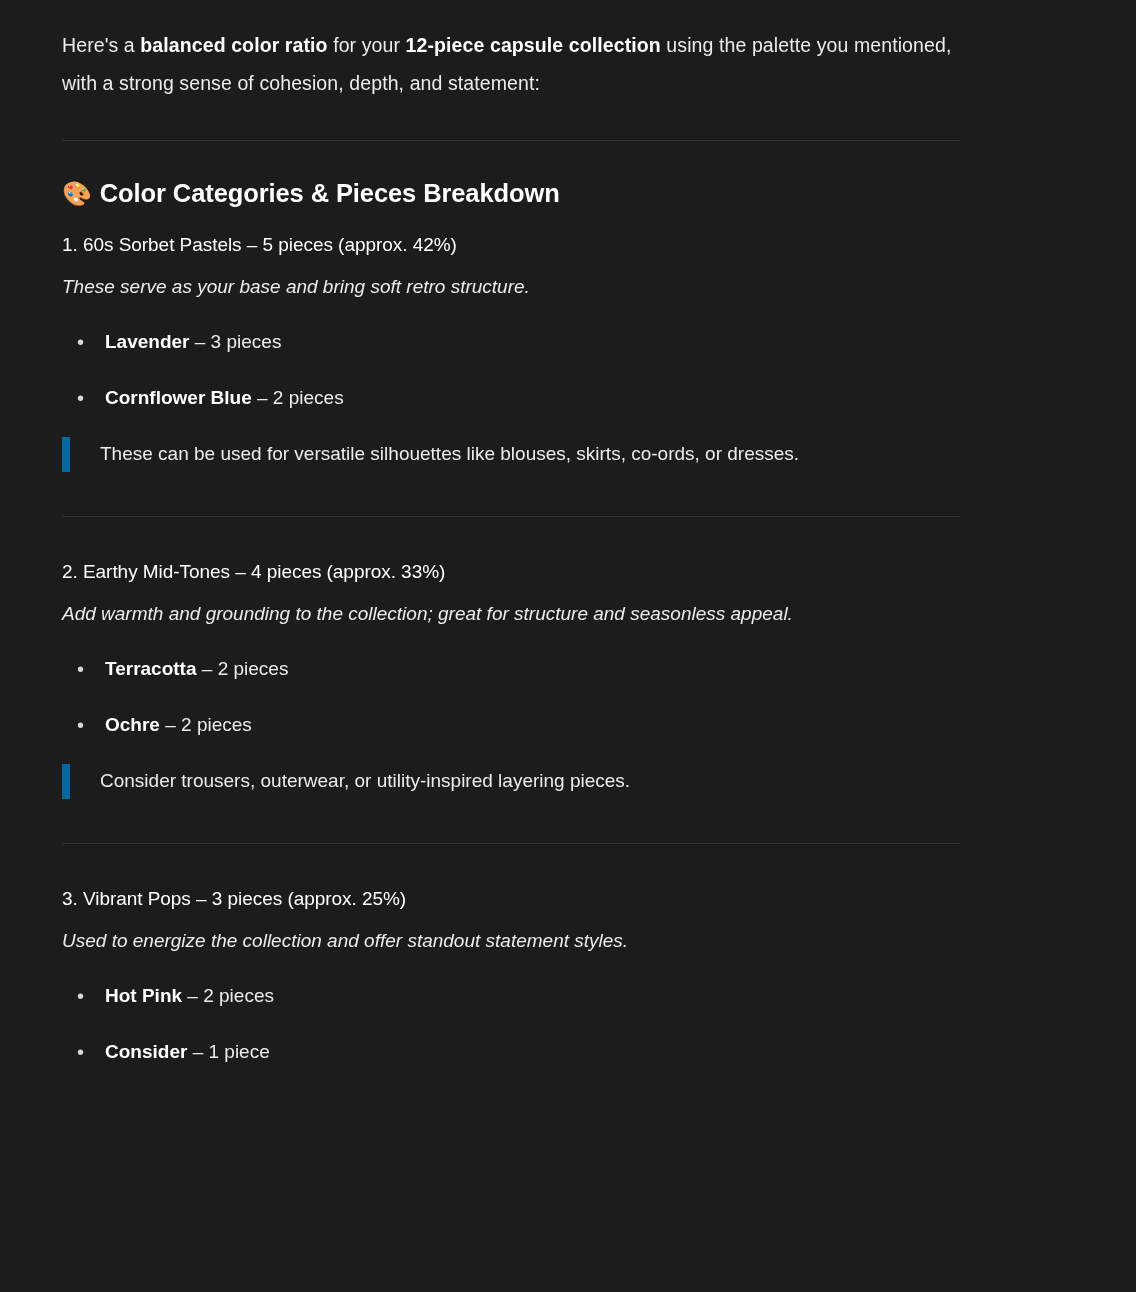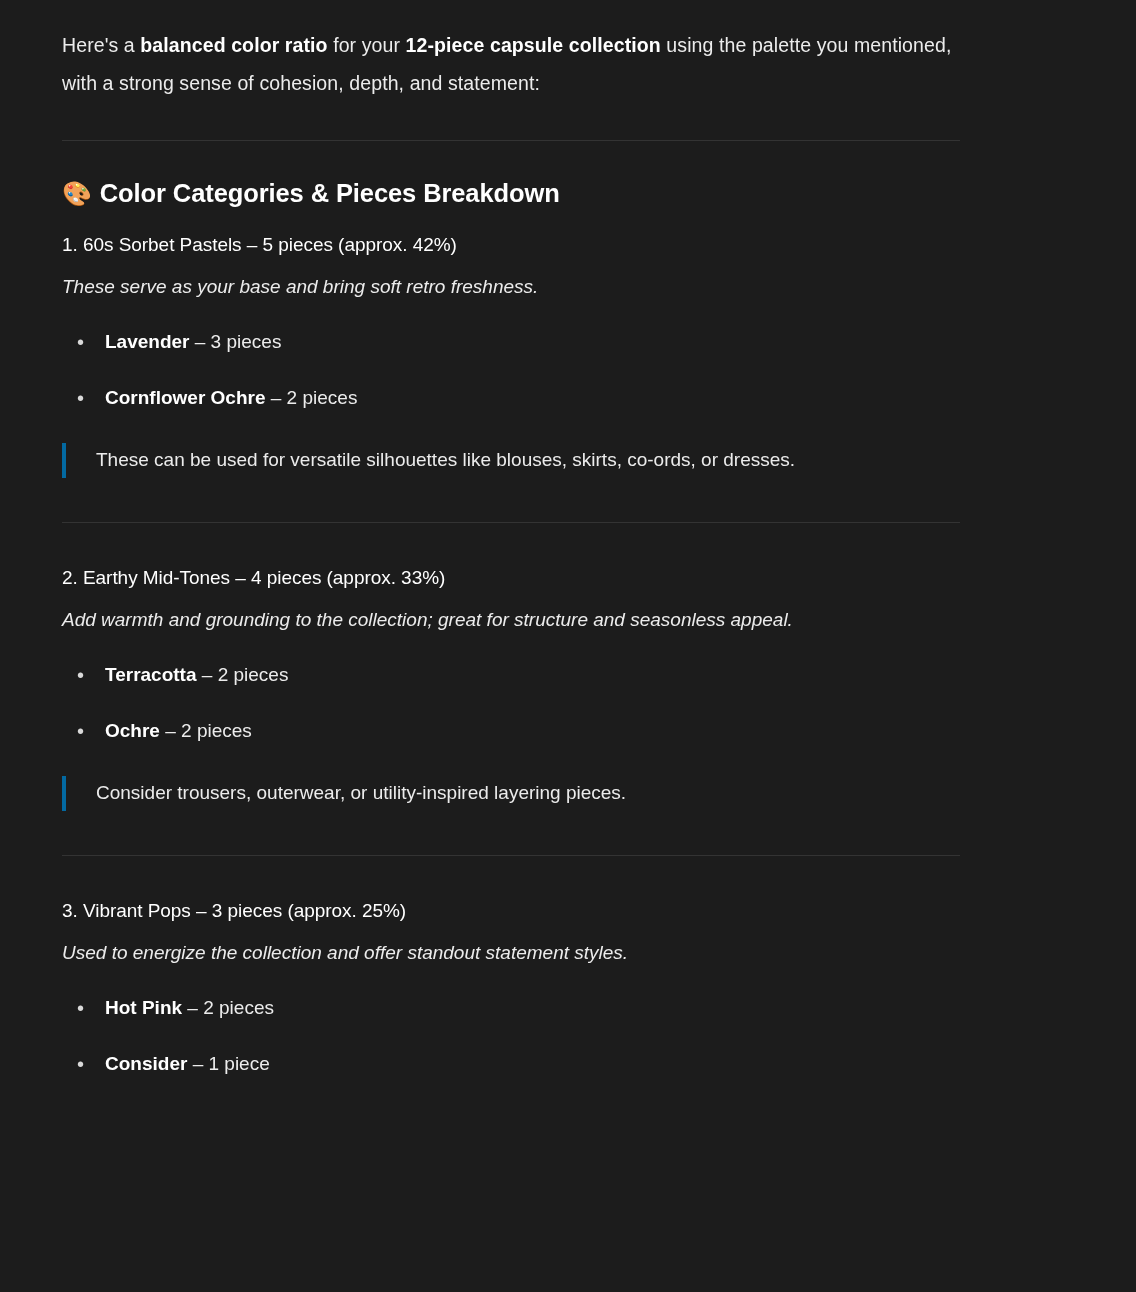--- a/index.html
+++ b/index.html
@@ -81,23 +81,23 @@
     position: absolute;
     left: 15px;
     top: -1px;
     color: #d9d9d9;
     font-size: 20px;
     line-height: 1.6;
   }
   ul.pieces li b { font-weight: 700; color: #ffffff; }
 
   blockquote.note {
-    margin: 30px 0 0 0;
+    margin: 24px 0 0 0;
     padding: 2px 0 2px 30px;
-    border-left: 4px solid #0369a1;
+    border-left: 8px solid #0369a1;
     font-size: 19px;
     line-height: 1.62;
     color: #ececec;
   }
   blockquote.note p { margin: 0; }
 
   .cat-block { margin-bottom: 4px; }
 </style>
 </head>
 <body>
@@ -108,24 +108,24 @@
 
   <hr class="divider">
 
   <h2 class="section-title">
     <span class="emoji">🎨</span>
     <span>Color Categories &amp; Pieces Breakdown</span>
   </h2>
 
   <div class="cat-block">
     <h3 class="cat-title">1. 60s Sorbet Pastels – 5 pieces (approx. 42%)</h3>
-    <p class="cat-desc">These serve as your base and bring soft retro freshness.</p>
+    <p class="cat-desc">These serve as your base and bring soft retro structure.</p>
     <ul class="pieces">
       <li><b>Lavender</b><span> – 3 pieces</span></li>
-      <li><b>Cornflower Ochre</b><span> – 2 pieces</span></li>
+      <li><b>Cornflower Blue</b><span> – 2 pieces</span></li>
     </ul>
     <blockquote class="note">
       <p>These can be used for versatile silhouettes like blouses, skirts, co-ords, or dresses.</p>
     </blockquote>
   </div>
 
   <hr class="divider tight">
 
   <div class="cat-block">
     <h3 class="cat-title">2. Earthy Mid-Tones – 4 pieces (approx. 33%)</h3>

